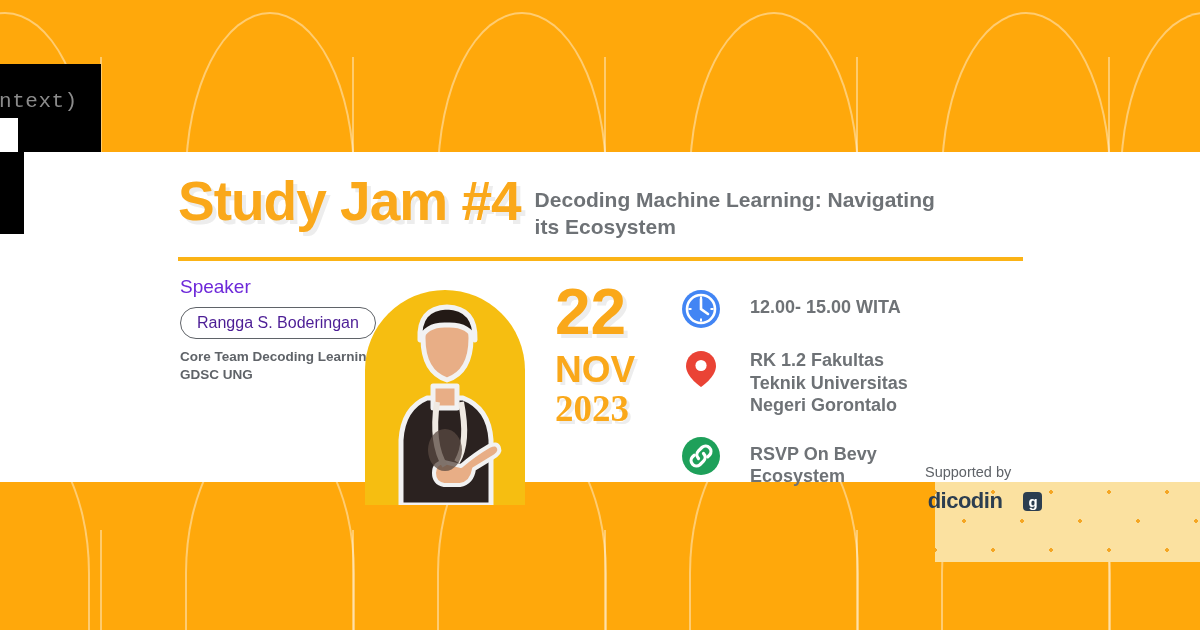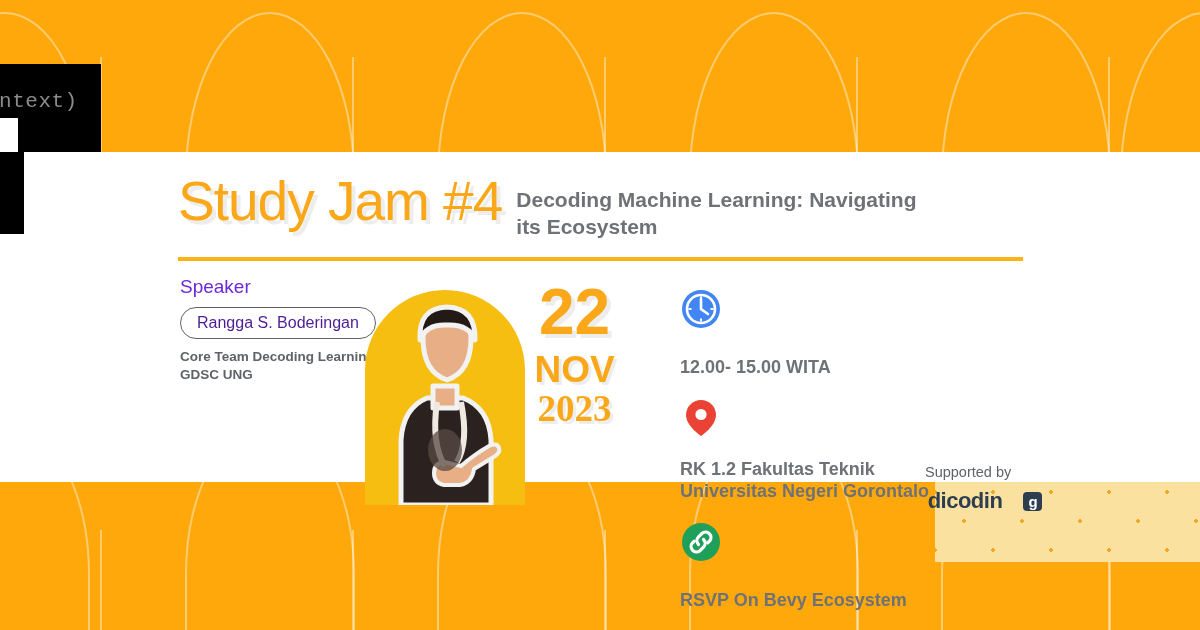--- a/index.html
+++ b/index.html
@@ -68,21 +68,21 @@
     position:absolute; left:0; top:118px; width:18px; height:34px;
     background:#FFFFFF; z-index:7;
   }
 
   
   .header{
     position:absolute; left:178px; top:174px; width:846px;
     display:flex; align-items:flex-start; gap:14px;
   }
   .title{
-    font-size:55px; font-weight:400; color:#FAA81A;
+    font-size:55px; font-weight:700; color:#FAA81A;
     letter-spacing:-1px; line-height:1; white-space:nowrap;
     text-shadow: 4px 4px 0 #EDEDED;
   }
   .subtitle{
     font-size:21px; font-weight:700; color:#6E7276;
     line-height:1.3; padding-top:12px; max-width:430px;
   }
   .rule{
     position:absolute; left:178px; top:257px; width:845px; height:4px;
     background:#FBB316;
@@ -105,39 +105,39 @@
     position:absolute; left:365px; top:290px; width:160px; height:215px; z-index:5;
   }
   .photo-arch{
     position:absolute; left:0; top:0; width:160px; height:215px;
     background:#F6BE11; border-radius:80px 80px 0 0;
   }
   .person{ position:absolute; left:0; top:0; width:160px; height:215px; }
 
   
   .date-block{
-    position:absolute; left:512px; top:282px; width:125px; text-align:center;
+    position:absolute; left:555px; top:282px; width:125px; 
   }
   .date-day{
     font-size:64px; font-weight:700; color:#FAA81A; line-height:.95;
     text-shadow:4px 4px 0 #EDEDED;
   }
   .date-mon{
     font-size:37px; font-weight:700; color:#FAA81A; line-height:1.05;
     margin-top:8px; text-shadow:3px 3px 0 #EDEDED;
   }
   .date-year{
     font-size:37px; font-weight:700; color:#FAA81A; line-height:1.05;
     text-shadow:3px 3px 0 #EDEDED;
     font-family:Liberation Serif, serif;
   }
 
   
   .info{ position:absolute; left:680px; top:288px; width:250px; }
-  .info-row{ display:flex; align-items:flex-start; gap:18px; margin-bottom:18px;flex-direction:column; }
+  .info-row{ display:flex; align-items:flex-start; gap:28px; margin-bottom:18px; }
   .info-row .ico{ flex:0 0 42px; width:42px; height:42px; }
   .info-row .txt{
     font-size:18px; color:#6E7276; font-weight:600; line-height:1.25; padding-top:8px;
   }
   .info-row.multi .txt{ padding-top:1px; }
 
   
   .support{ position:absolute; left:925px; top:420px; text-align:left; width:120px;margin-top:44px; }
   .support-label{ font-size:14.5px; color:#5F6368; margin-bottom:8px; }
   .dicoding{

